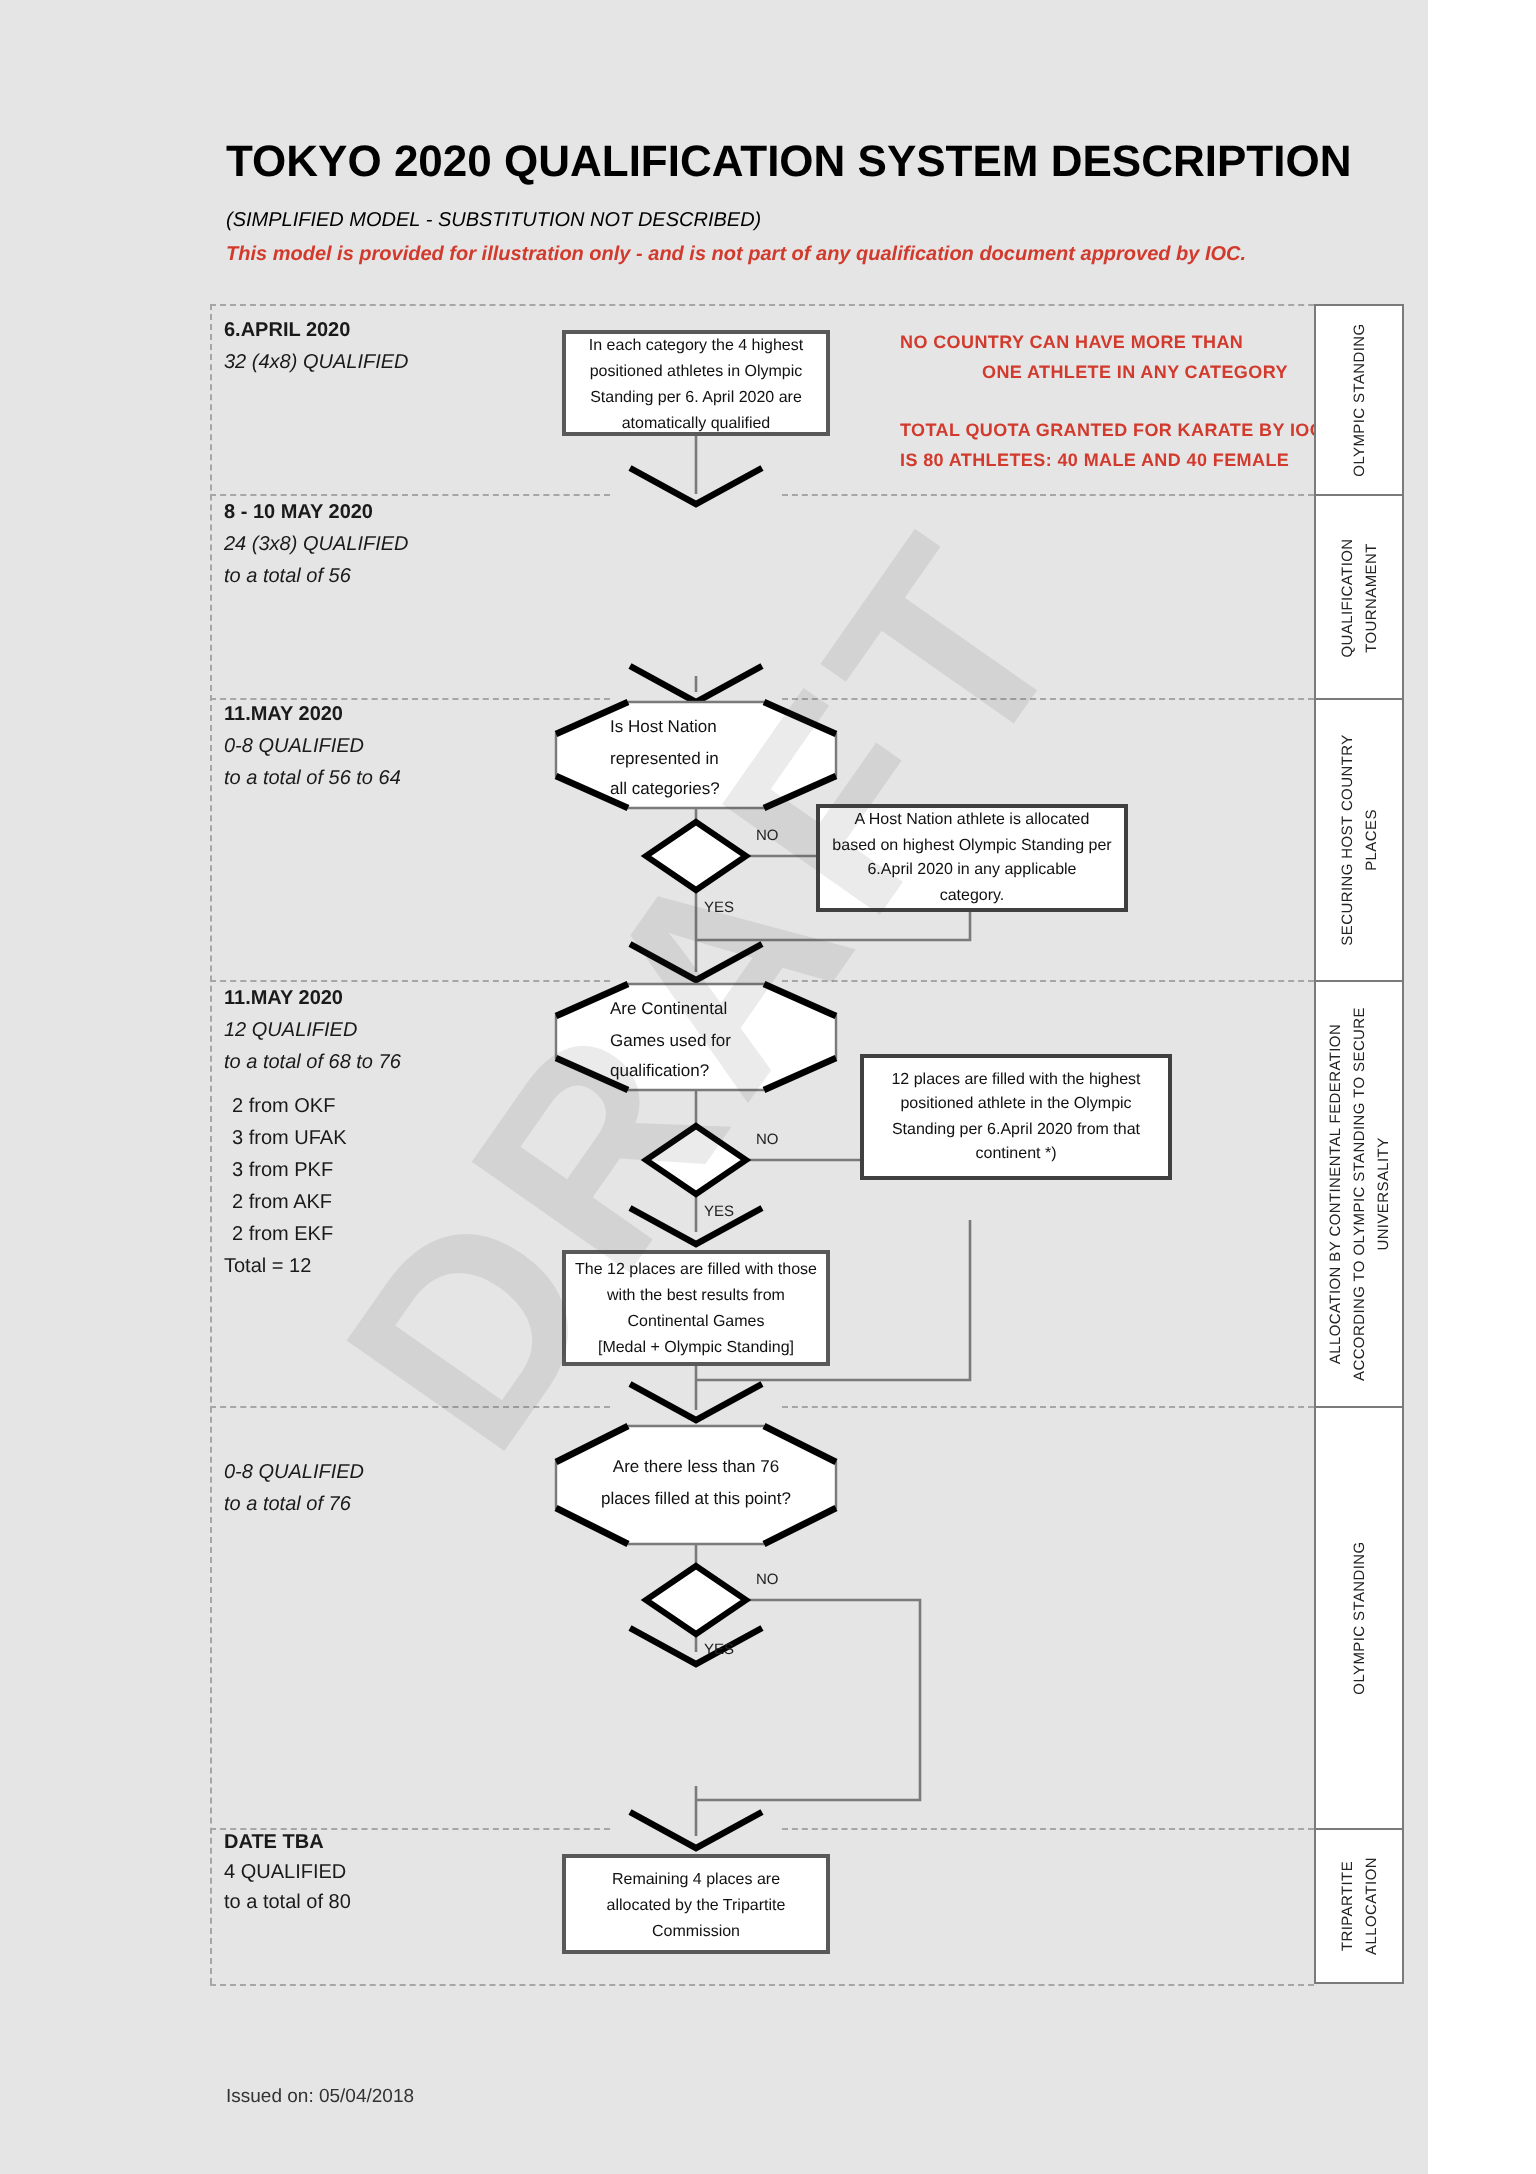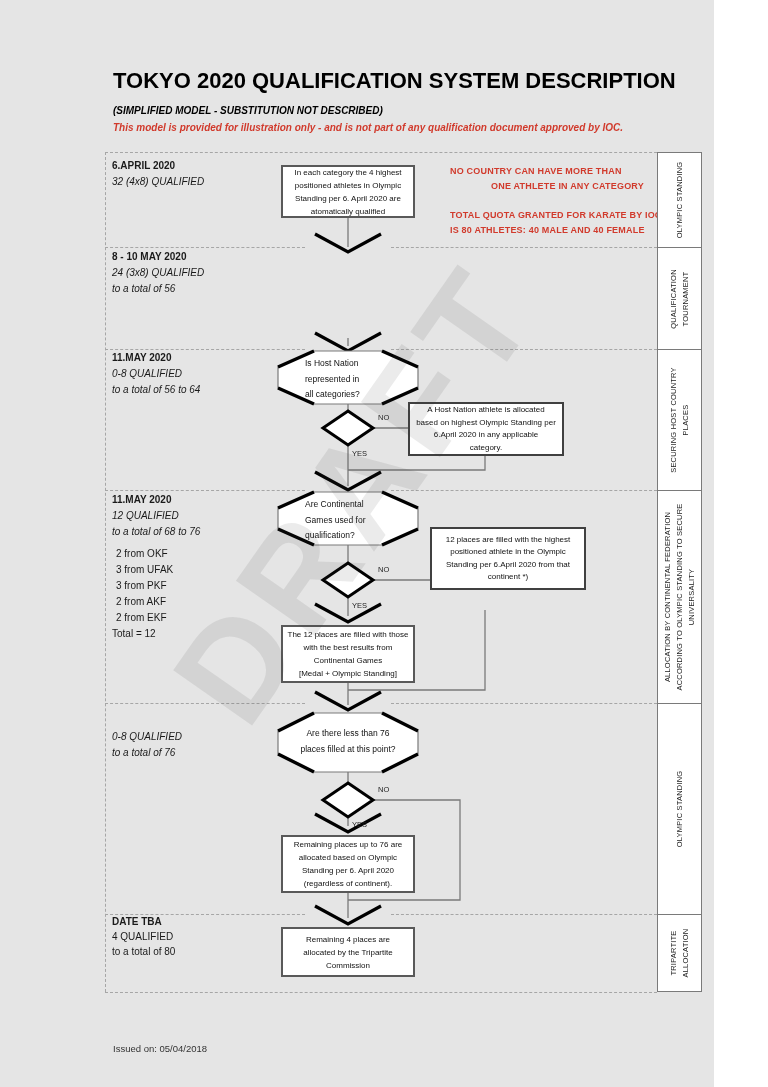--- a/index.html
+++ b/index.html
@@ -1,21 +1,21 @@
 <!DOCTYPE html>
 <html><head>
 <meta charset="utf-8">
 <style>
   html,body{margin:0;padding:0;background:#ffffff;}
   .page{position:relative;width:714px;height:1087px;background:#e5e5e5;overflow:hidden;
         font-family:"Liberation Sans", sans-serif;color:#1a1a1a;}
   .abs{position:absolute;}
   
   .title{font-size:22px;font-weight:bold;letter-spacing:0;color:#000;}
-  .subtitle{font-size:10px;font-weight:bold;font-style:italic;color:#000;}
+  .subtitle{font-size:10px;font-weight:normal;font-style:italic;color:#000;}
   .disclaimer{font-size:10px;font-weight:bold;font-style:italic;color:#d13a2c;}
   
   .dash-h{border-top:1px dashed #a6a6a6;height:0;}
   .dash-v{border-left:1px dashed #a6a6a6;width:0;}
   
   .ldate{font-size:10px;font-weight:bold;white-space:nowrap;}
   .lsub{font-size:10px;font-style:italic;white-space:nowrap;}
   .lreg{font-size:10px;white-space:nowrap;}
   .lfoot{font-size:10px;font-style:italic;line-height:16px;white-space:pre-line;width:178px;}
   
@@ -146,24 +146,20 @@
 with the best results from
 Continental Games
 [Medal + Olympic Standing]</div>
 
   <div class="abs lsub" style="left:112px;top:731px;">0-8 QUALIFIED</div>
   <div class="abs lsub" style="left:112px;top:747px;">to a total of 76</div>
   <div class="abs octtext octcenter" style="left:278px;top:726px;width:140px;">Are there less than 76
 places filled at this point?</div>
   <div class="abs branch" style="left:378px;top:785px;">NO</div>
   <div class="abs branch" style="left:352px;top:820px;">YES</div>
-  <div class="abs fbox" style="left:281px;top:835px;width:134px;height:58px;">Remaining places up to 76 are
-allocated based on Olympic
-Standing per 6. April 2020
-(regardless of continent).</div>
 
   <div class="abs ldate" style="left:112px;top:916px;">DATE TBA</div>
   <div class="abs lreg" style="left:112px;top:931px;">4 QUALIFIED</div>
   <div class="abs lreg" style="left:112px;top:946px;">to a total of 80</div>
   <div class="abs fbox" style="left:281px;top:927px;width:134px;height:50px;">Remaining 4 places are
 allocated by the Tripartite
 Commission</div>
 
   <div class="vcell" style="top:152px;height:96px;">
     <span class="vlabel" style="width:86px;">OLYMPIC STANDING</span>

